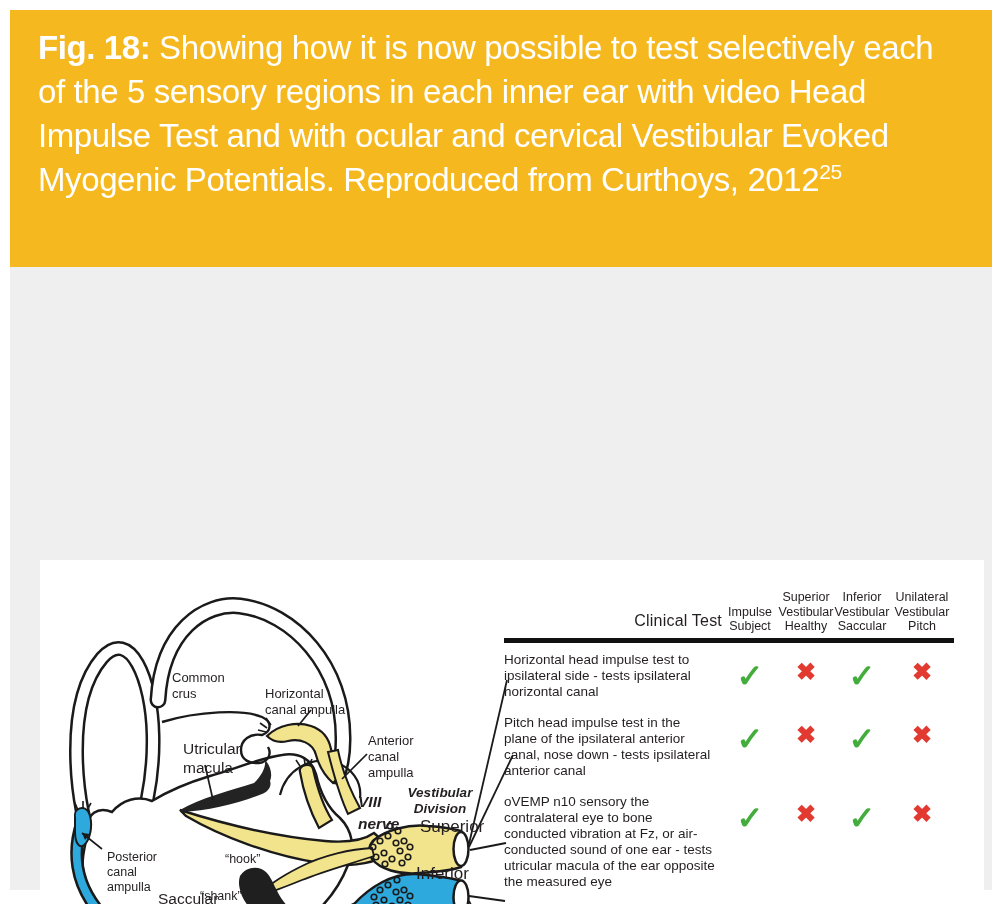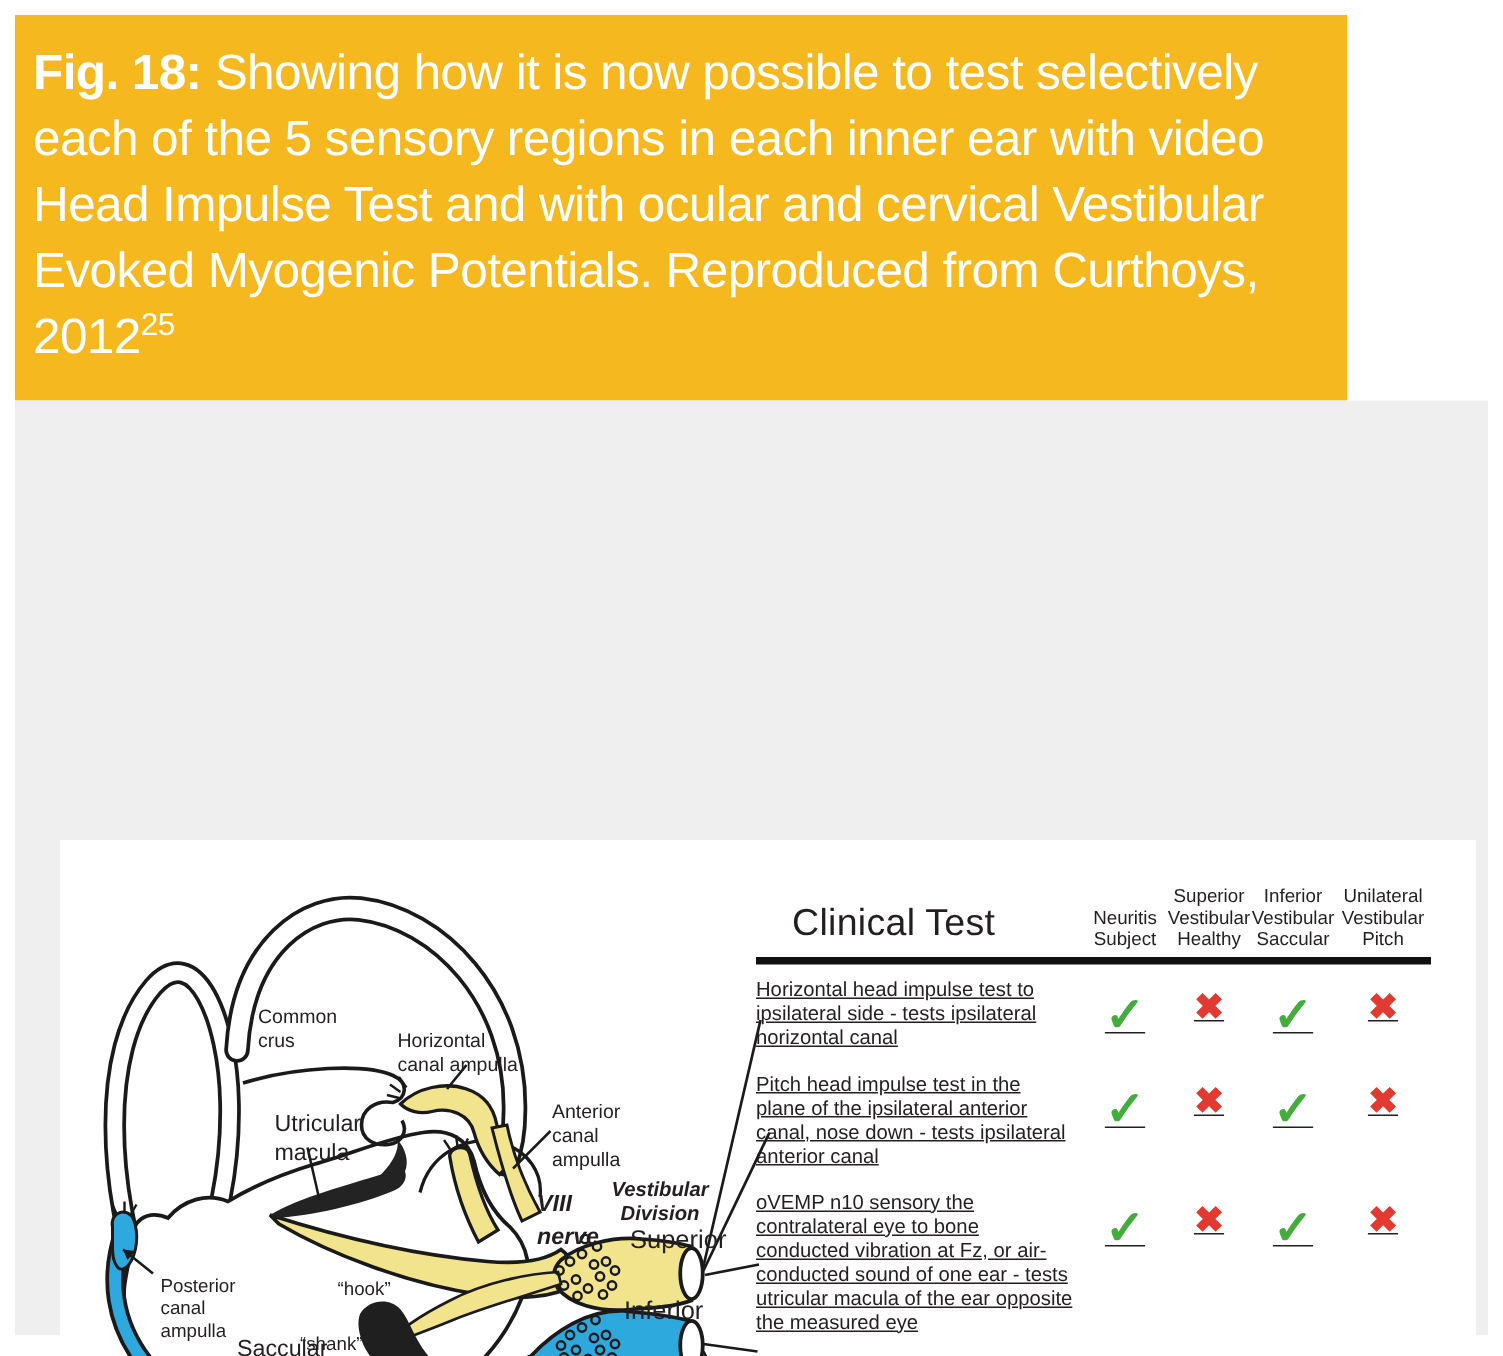--- a/index.html
+++ b/index.html
@@ -1,35 +1,35 @@
 <!DOCTYPE html>
 <html><head>
 <meta charset="utf-8">
 <style>
   html,body{margin:0;padding:0;background:#ffffff;}
   .page{position:relative;width:1002px;height:904px;background:#ffffff;overflow:hidden;
         font-family:"Liberation Sans",sans-serif;}
   
-  .caption{position:absolute;left:10px;top:10px;width:888px;height:257px;background:#f6b81f;
-           box-sizing:border-box;padding:16px 12px;color:#ffffff;font-size:33px;line-height:44px;
+  .caption{position:absolute;left:10px;top:10px;width:982px;height:257px;background:#f6b81f;
+           box-sizing:border-box;padding:16px 28px;color:#ffffff;font-size:33px;line-height:44px;
            letter-spacing:-0.4px;overflow:hidden;}
   .cap-label{font-weight:bold;}
   .caption sup{font-size:21px;line-height:0;}
   
   .figure-bg{position:absolute;left:10px;top:267px;width:982px;height:623px;background:#efefef;}
   .panel{position:absolute;left:30px;top:293px;width:944px;height:565px;background:#ffffff;}
   .panel svg{position:absolute;left:0;top:0;}
   svg text{font-family:"Liberation Sans",sans-serif;fill:#231f20;}
   
   .clintable{position:absolute;left:464px;top:30px;width:450px;color:#231f20;}
   .thead{display:grid;grid-template-columns:218px 56px 56px 56px 64px;align-items:end;}
-  .tbl-title{font-size:25px;padding:0 0 7px 24px;letter-spacing:0.2px;}
+  .tbl-title{font-size:16px;padding:0 0 7px 24px;letter-spacing:0.2px;text-align:right;}
   .colhead{font-size:12.5px;line-height:14.5px;text-align:center;padding-bottom:3px;}
   .headbar{height:5px;background:#111111;margin-top:1px;}
-  .tbody{margin-top:9px;text-decoration:underline;}
+  .tbody{margin-top:9px;}
   .trow{display:grid;grid-template-columns:218px 56px 56px 56px 64px;margin-bottom:15px;}
   .desc{font-size:13.5px;line-height:16px;width:212px;}
   .markcell{display:flex;justify-content:center;align-items:flex-start;padding-top:8px;}
   .mark{display:inline-block;line-height:1;font-weight:bold;}
   .mark[data-mark="check"]::before{content:"\2713";color:#43ad3c;font-size:32px;}
   .mark[data-mark="cross"]::before{content:"\2716";color:#e23a31;font-size:24px;}
 </style>
 </head>
 <body>
 
@@ -190,21 +190,21 @@
           <text x="160" y="340" font-size="12.5">“shank”</text>
           <text x="396" y="427" font-size="14" font-weight="bold" font-style="italic" text-anchor="middle">Cochlear</text>
           <text x="396" y="445" font-size="14" font-weight="bold" font-style="italic" text-anchor="middle">Division</text>
           <text x="128" y="497" font-size="16.5">cochlea</text>
         </g>
       </svg>
 
       <div class="clintable">
         <div class="thead">
           <div class="tbl-title">Clinical Test</div>
-          <div class="colhead">Neuritis Subject</div>
+          <div class="colhead">Impulse Subject</div>
           <div class="colhead">Superior Vestibular Healthy</div>
           <div class="colhead">Inferior Vestibular Saccular</div>
           <div class="colhead">Unilateral Vestibular Pitch</div>
         </div>
         <div class="headbar"></div>
         <div class="tbody">
 
           <div class="trow">
             <div class="desc">Horizontal head impulse test to ipsilateral side - tests ipsilateral horizontal canal</div>
             <div class="markcell">

